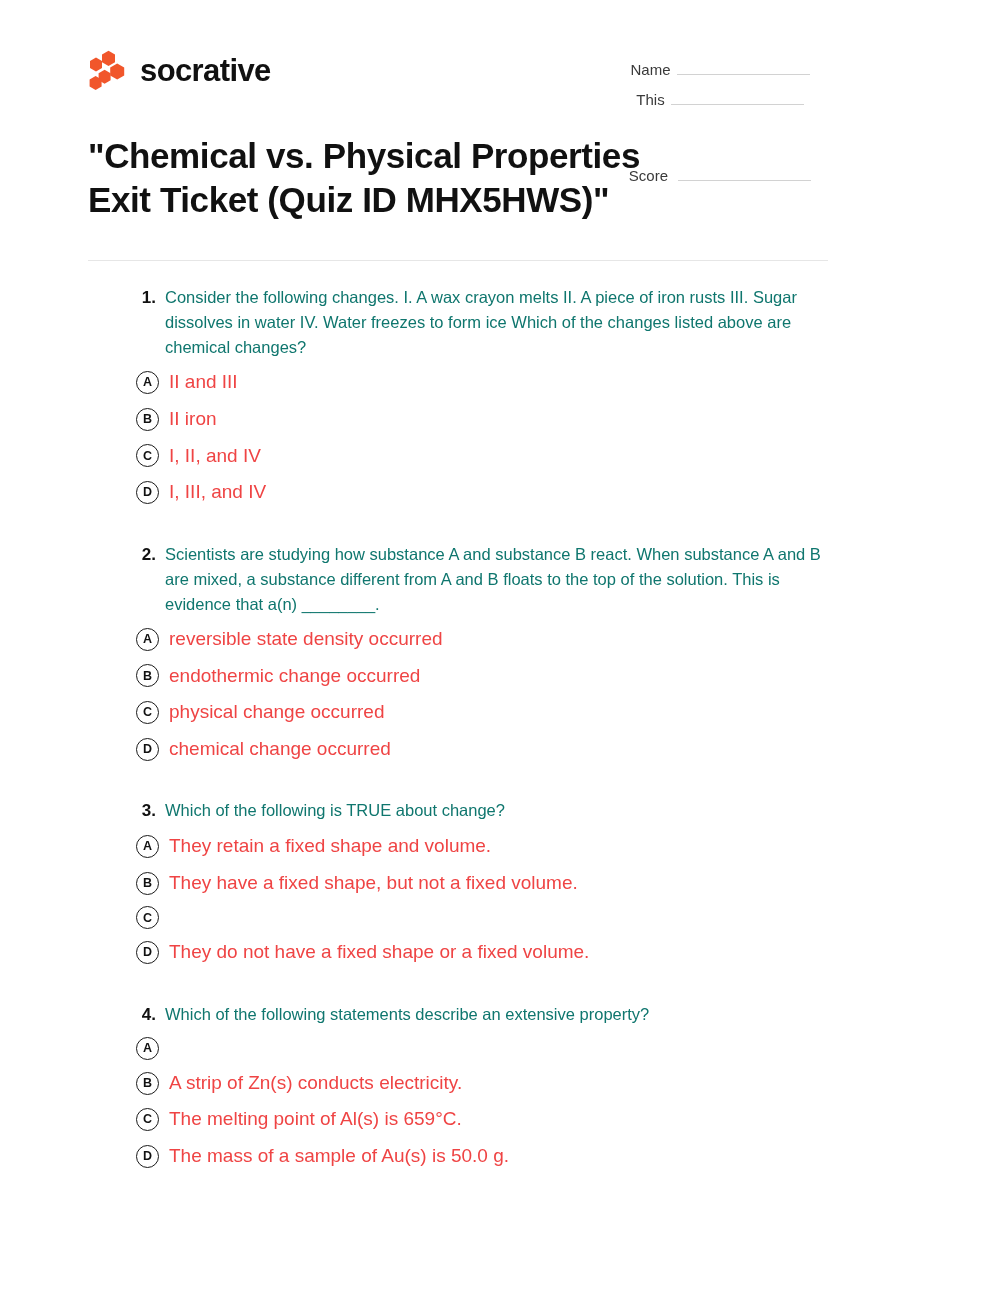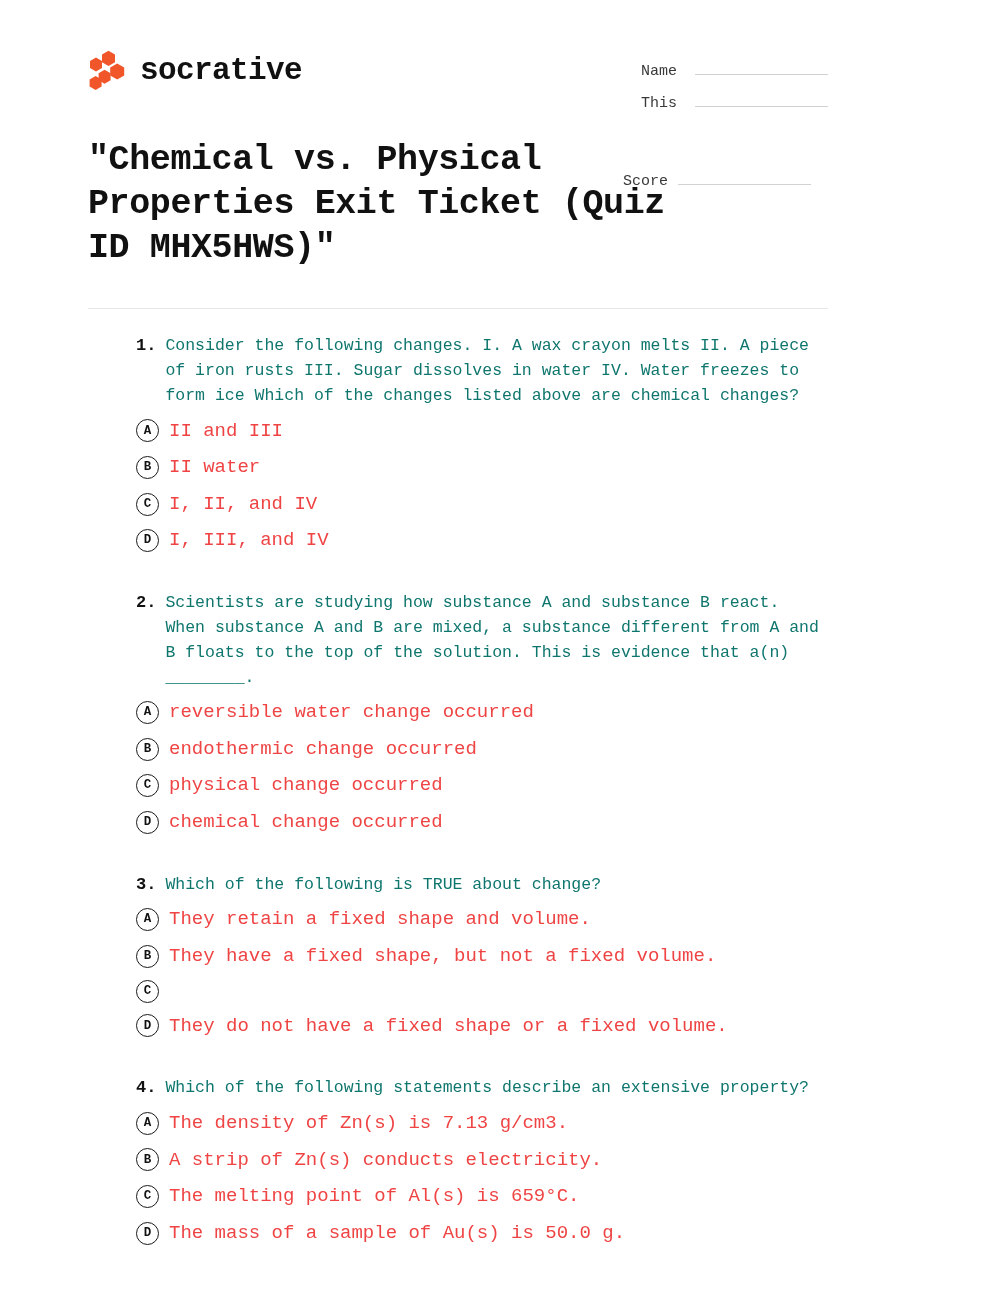--- a/index.html
+++ b/index.html
@@ -17,21 +17,20 @@
     position: relative;
     overflow: hidden;
   }
 
   .page {
     width: 916px;
     height: 1296px;
     position: relative;
     box-sizing: border-box;
     padding: 0 88px;
-    font-family: Liberation Mono, monospace;
   }
 
   
   .header {
     display: flex;
     justify-content: space-between;
     align-items: flex-start;
     padding-top: 50px;
   }
 
@@ -54,22 +53,22 @@
     line-height: 1;
   }
 
   .meta-fields {
     width: 216px;
     padding-top: 10px;
   }
   .meta-row {
     display: flex;
     align-items: baseline;
-    justify-content: flex-end;
-    gap: 18px;
+    justify-content: center;
+    gap: 6px;
     margin-bottom: 12px;
   }
   .meta-label {
     font-size: 15px;
     color: #3a3a3a;
     white-space: nowrap;
   }
   .meta-line {
     display: block;
     width: 133px;
@@ -228,42 +227,42 @@
         <span class="q-number">1.</span>
         <span class="q-text">Consider the following changes. I. A wax crayon melts II. A piece of iron rusts III. Sugar dissolves in water IV. Water freezes to form ice Which of the changes listed above are chemical changes?</span>
       </div>
       <ul class="options">
         <li class="option">
           <span class="option-bubble">A</span>
           <span class="option-text">II and III</span>
         </li>
         <li class="option">
           <span class="option-bubble">B</span>
-          <span class="option-text">II water</span>
+          <span class="option-text">II iron</span>
         </li>
         <li class="option">
           <span class="option-bubble">C</span>
           <span class="option-text">I, II, and IV</span>
         </li>
         <li class="option">
           <span class="option-bubble">D</span>
           <span class="option-text">I, III, and IV</span>
         </li>
       </ul>
     </div>
 
     <div class="question-block">
       <div class="question-head">
         <span class="q-number">2.</span>
         <span class="q-text">Scientists are studying how substance A and substance B react. When substance A and B are mixed, a substance different from A and B floats to the top of the solution. This is evidence that a(n) ________.</span>
       </div>
       <ul class="options">
         <li class="option">
           <span class="option-bubble">A</span>
-          <span class="option-text">reversible water change occurred</span>
+          <span class="option-text">reversible state density occurred</span>
         </li>
         <li class="option">
           <span class="option-bubble">B</span>
           <span class="option-text">endothermic change occurred</span>
         </li>
         <li class="option">
           <span class="option-bubble">C</span>
           <span class="option-text">physical change occurred</span>
         </li>
         <li class="option">
@@ -298,21 +297,20 @@
     </div>
 
     <div class="question-block">
       <div class="question-head">
         <span class="q-number">4.</span>
         <span class="q-text">Which of the following statements describe an extensive property?</span>
       </div>
       <ul class="options">
         <li class="option">
           <span class="option-bubble">A</span>
-          <span class="option-text">The density of Zn(s) is 7.13 g/cm3.</span>
         </li>
         <li class="option">
           <span class="option-bubble">B</span>
           <span class="option-text">A strip of Zn(s) conducts electricity.</span>
         </li>
         <li class="option">
           <span class="option-bubble">C</span>
           <span class="option-text">The melting point of Al(s) is 659°C.</span>
         </li>
         <li class="option">

